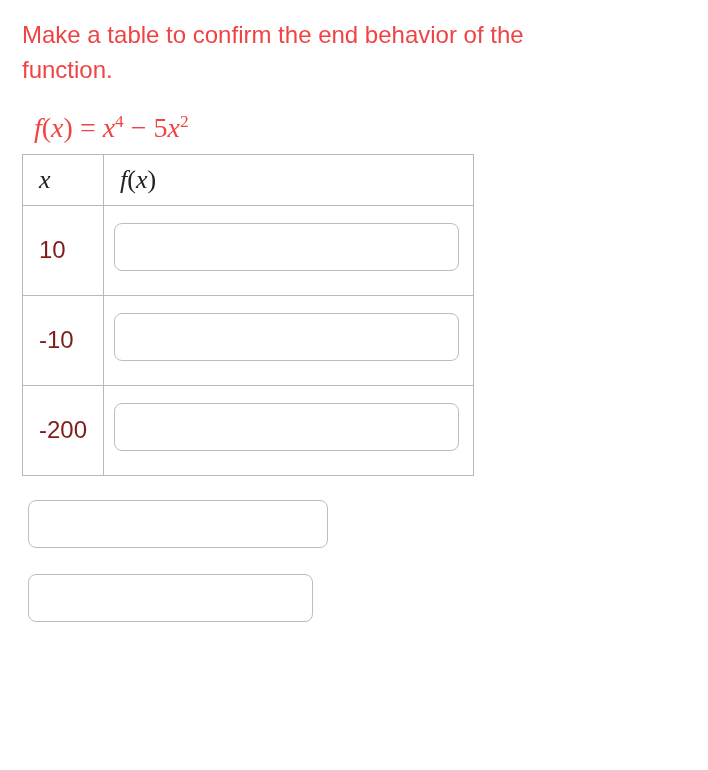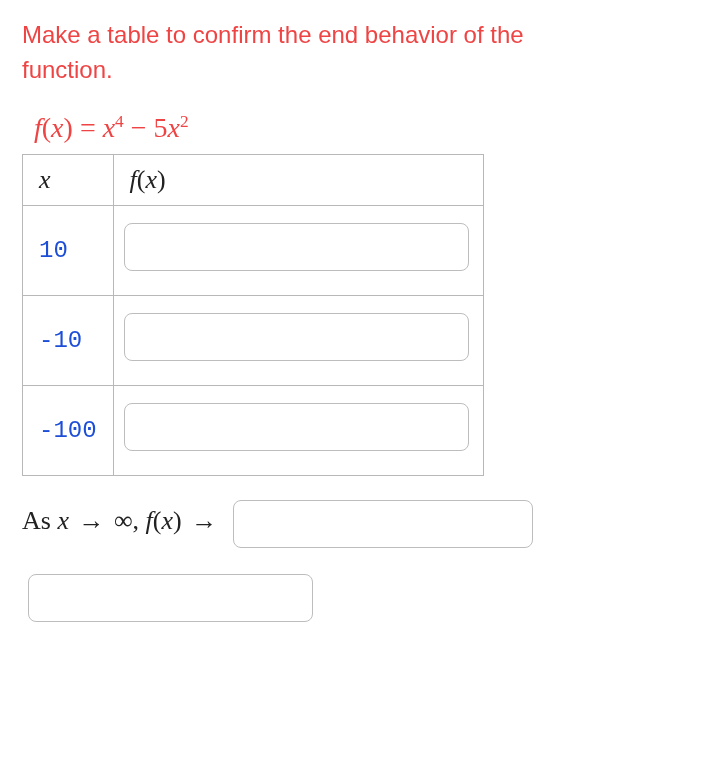--- a/index.html
+++ b/index.html
@@ -39,23 +39,23 @@
     }
     table.tbl th {
       font-weight: normal;
       padding: 10px 16px;
       font-family: 'Times New Roman', serif;
       font-size: 26px;
       font-style: italic;
       color: #222;
     }
     table.tbl td.xcol {
-      font-family: Liberation Mono, monospace;
+      font-family: Liberation Sans, sans-serif;
       font-size: 24px;
-      color: #1d4ed8;
+      color: #7f1d1d;
       font-style: normal;
       padding: 16px 16px;
       width: 74px;
       height: 90px;
     }
     table.tbl td.fxcol {
       padding: 12px 10px;
       width: 370px;
     }
     .input-box {
@@ -114,33 +114,27 @@
       <span class="input-box"></span>
     </td>
   </tr>
   <tr>
     <td class="xcol">-10</td>
     <td class="fxcol">
       <span class="input-box"></span>
     </td>
   </tr>
   <tr>
-    <td class="xcol">-100</td>
+    <td class="xcol">-200</td>
     <td class="fxcol">
       <span class="input-box"></span>
     </td>
   </tr>
 </tbody>
   </table>
 
 <div class="limit-row">
-  <span class="limit-text">
-    <span class="rm">As </span><span class="it">x</span>
-    <span class="rm arrow">→</span>
-    <span class="rm">∞</span><span class="rm">, </span><span class="it">f</span><span class="rm">(</span><span class="it">x</span><span class="rm">)</span>
-    <span class="rm arrow">→</span>
-  </span>
   <span class="input-box inf"></span>
 </div>
 
 <div class="limit-row second">
   <span class="input-box inf"></span>
 </div>
 
 </body></html>

